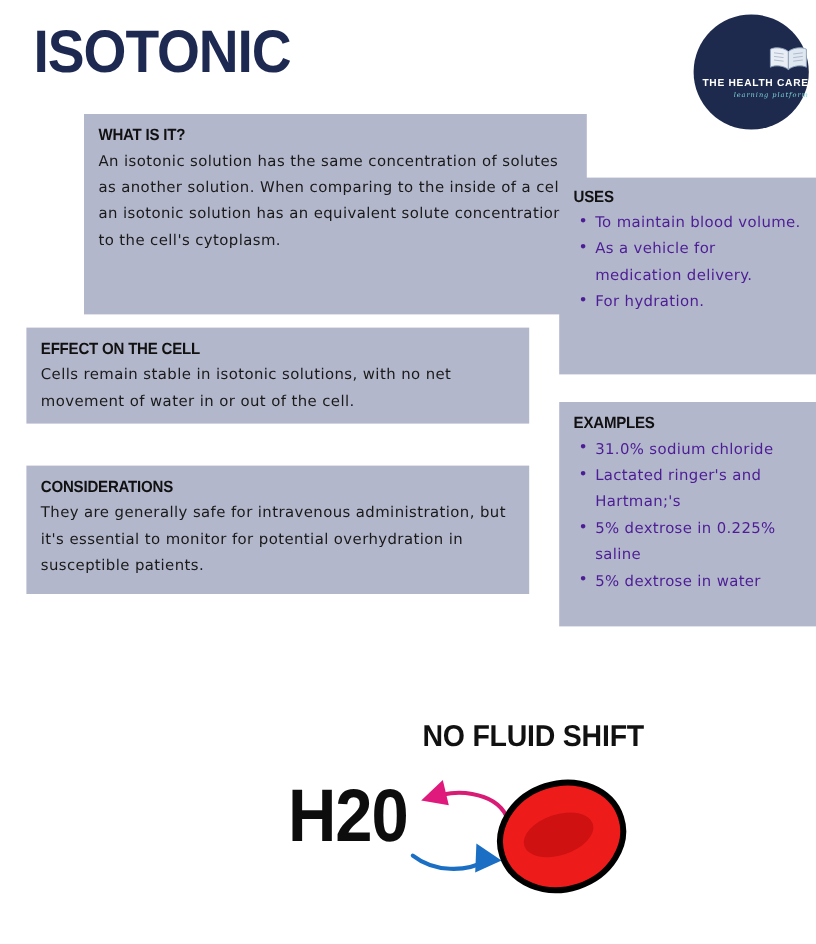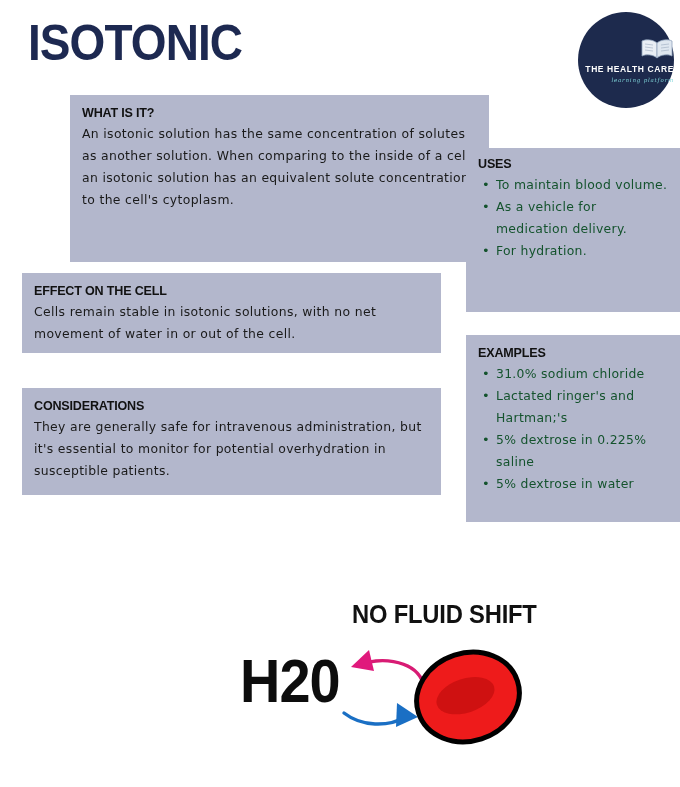--- a/index.html
+++ b/index.html
@@ -103,21 +103,21 @@
   }
   .bullets {
     margin: 0;
     padding: 0;
     list-style: none;
   }
   .bullets li {
     font-family: "DejaVu Sans", sans-serif;
     font-size: 12.4px;
     line-height: 22px;
-    color: #14532d;
+    color: #4c1d95;
     letter-spacing: 0.3px;
     position: relative;
     padding-left: 18px;
     margin-bottom: 0px;
   }
   .bullets li:before {
     content: "\2022";
     position: absolute;
     left: 4px;
     top: 0;

